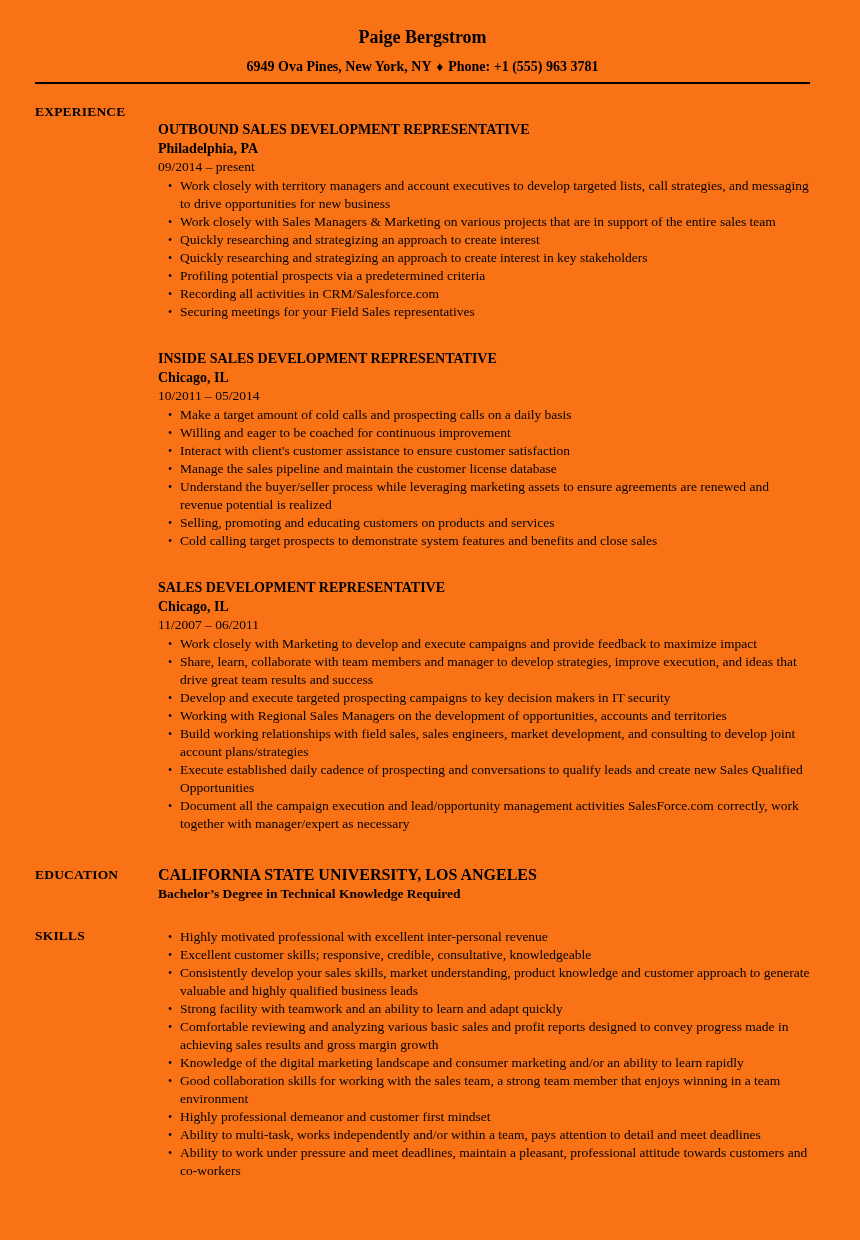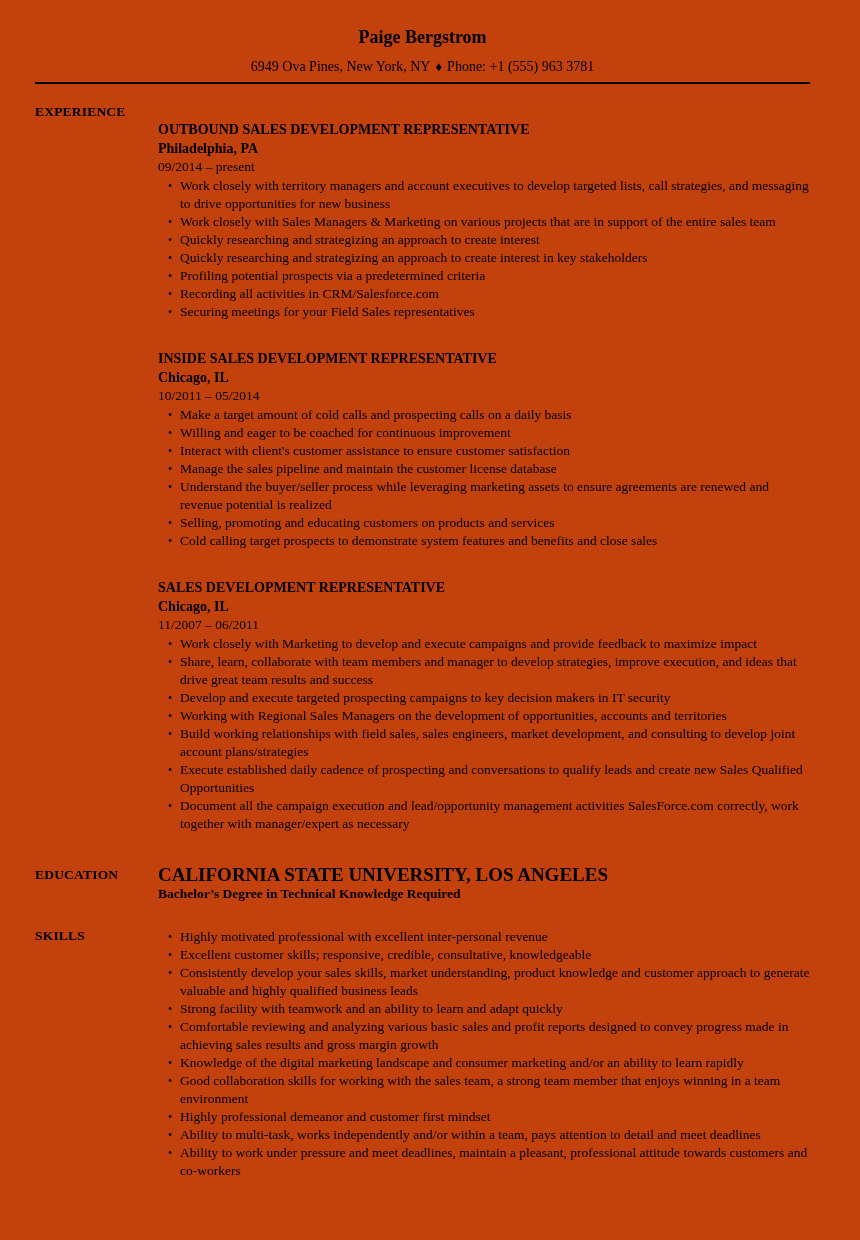--- a/index.html
+++ b/index.html
@@ -5,35 +5,35 @@
   * { margin: 0; padding: 0; box-sizing: border-box; }
   html, body { background: #ffffff; }
   body {
     width: 860px;
     font-family: "Liberation Serif", "DejaVu Serif", serif;
     color: #000000;
   }
   .page {
     width: 860px;
     min-height: 1240px;
-    background: #c2410c;
+    background: #f97316;
     padding: 27px 50px 40px 35px;
   }
 
   
   .header { text-align: center; }
   .name {
     font-size: 18px;
     font-weight: bold;
     line-height: 20px;
   }
   .contact {
     margin-top: 11px;
     font-size: 14px;
-    font-weight: normal;
+    font-weight: bold;
     line-height: 17px;
   }
   .contact .sep { padding: 0 5px; font-size: 13px; }
   .divider {
     border: none;
     border-top: 2px solid #000000;
     margin-top: 7px;
   }
 
   
@@ -83,21 +83,21 @@
     content: "\2022";
     position: absolute;
     left: 10px;
     top: 0;
     font-size: 12px;
   }
 
   
   .edu-school {
     font-weight: bold;
-    font-size: 19px;
+    font-size: 16px;
     line-height: 19px;
   }
   .edu-degree {
     font-weight: bold;
     font-size: 13.5px;
     line-height: 20px;
   }
 </style>
 </head>
 <body>

